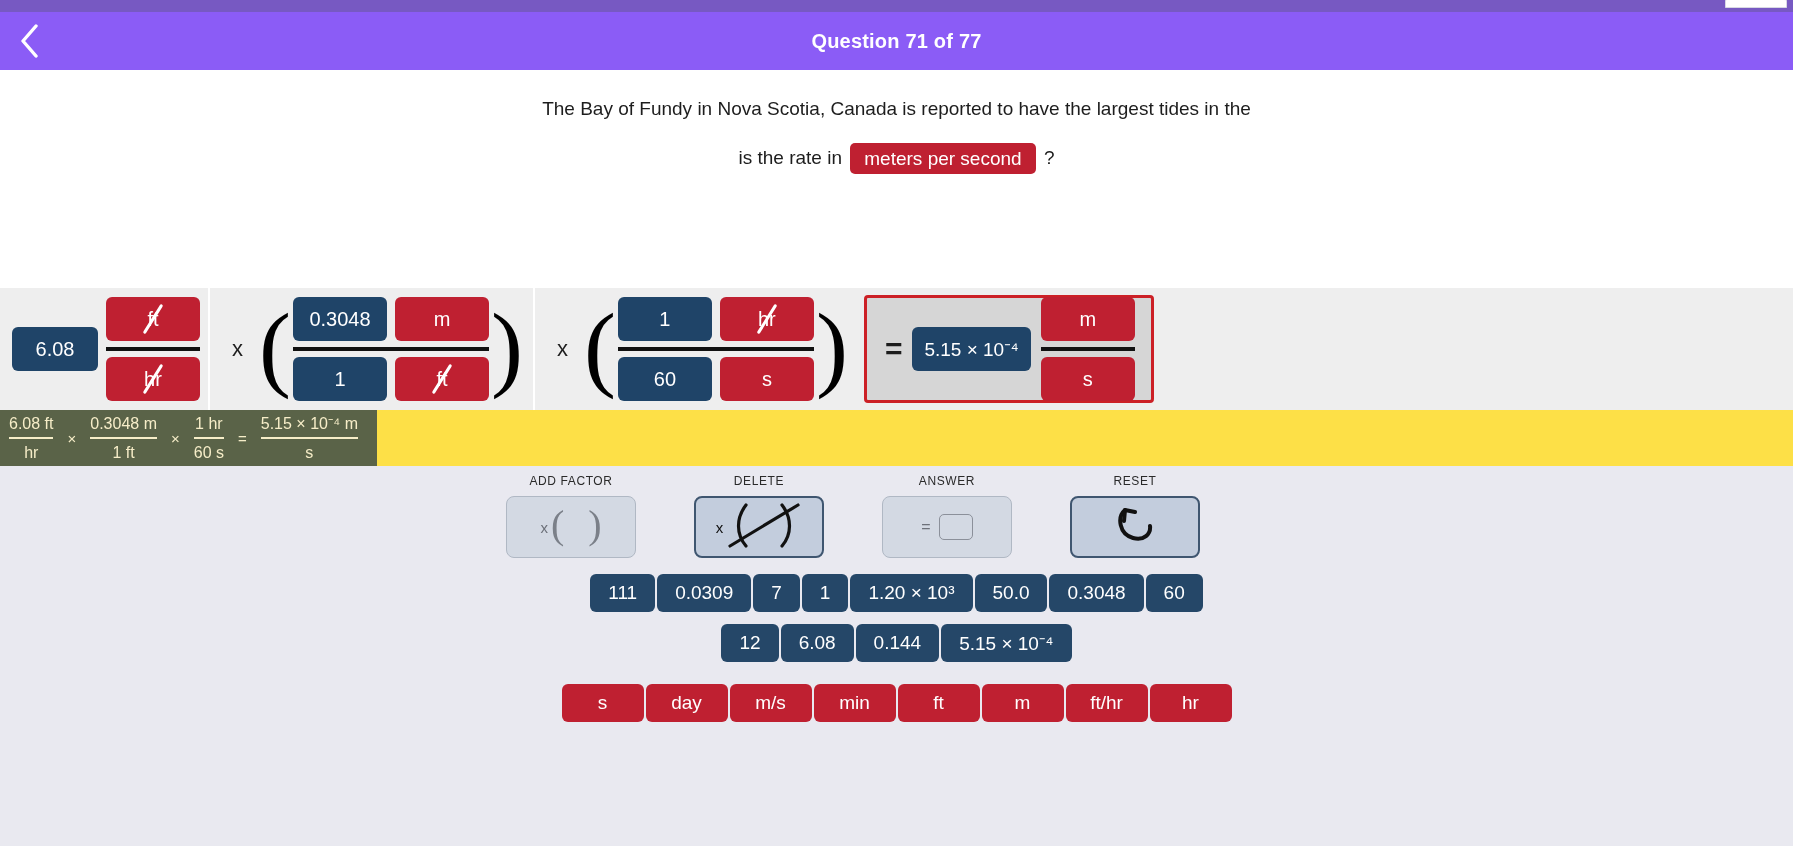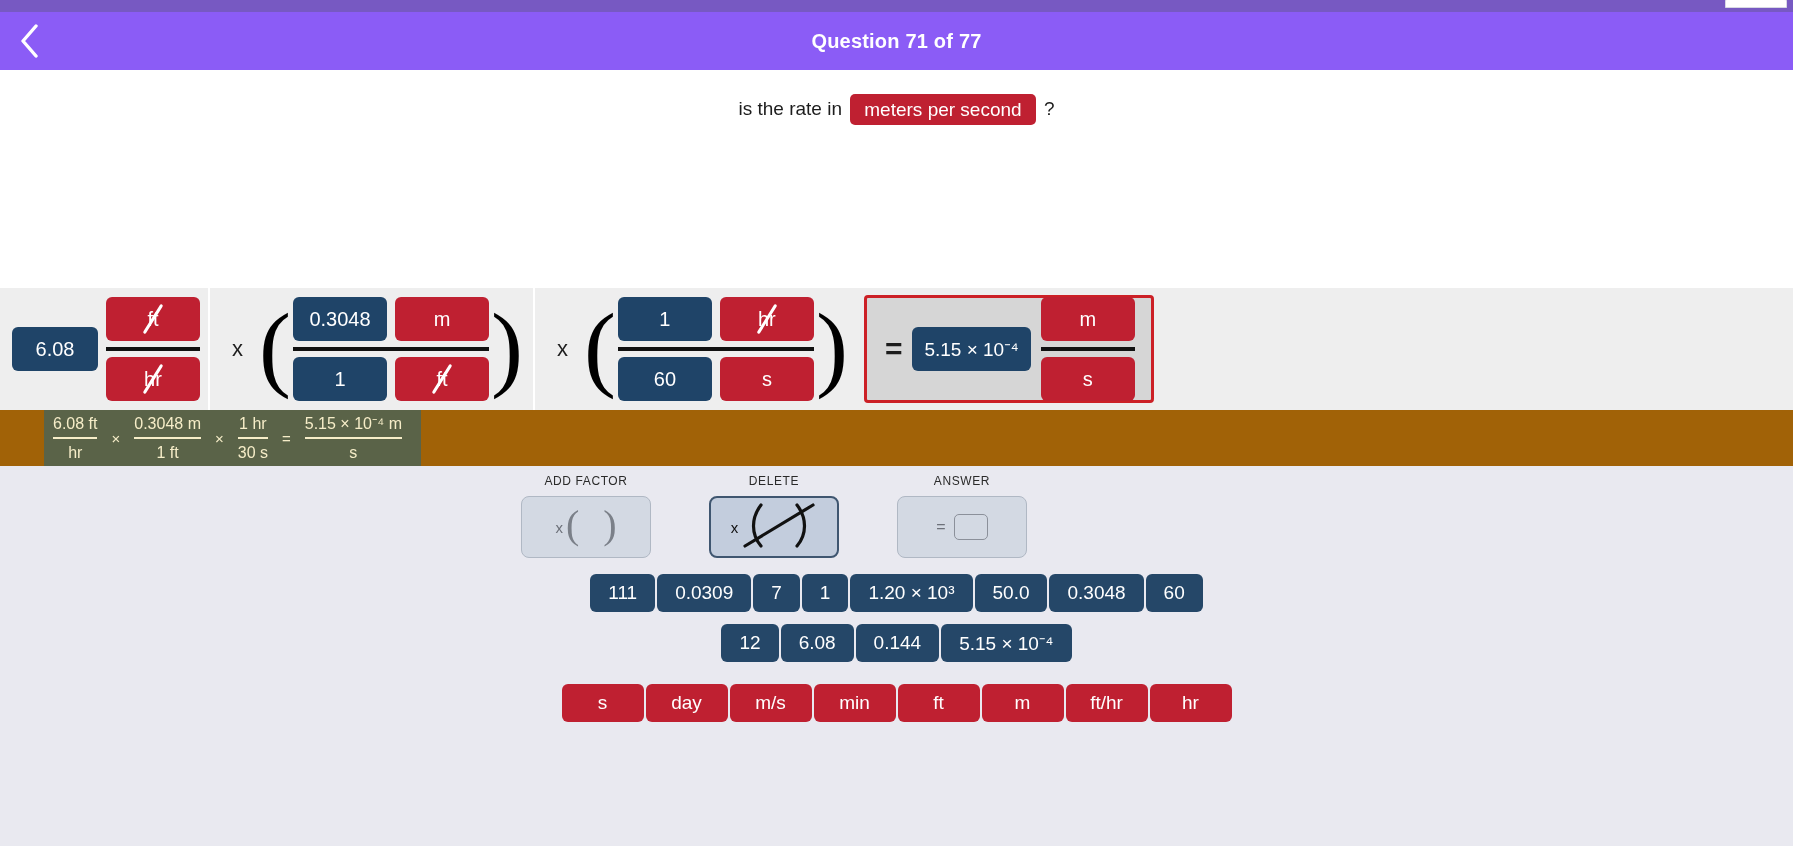--- a/index.html
+++ b/index.html
@@ -170,22 +170,21 @@
     width: 34px; height: 3px;
     background: #ffffff;
     transform: translate(-50%, -50%) rotate(-58deg);
     border-radius: 2px;
   }
 
   
   .summary-bar {
     position: absolute; left: 0; top: 410px;
     width: 1793px; height: 68px;
-    background: #a16207;
-    padding-left: 44px;
+    background: #fde047;
   }
   .summary-inner {
     height: 56px;
     background: #5a6348;
     display: inline-flex;
     align-items: center;
     padding: 0 10px 0 0;
     color: #f6edc8;
     font-size: 16px;
   }
@@ -201,21 +200,21 @@
   }
   .sop { padding: 0 5px; font-size: 15px; }
 
   
   .toolbar {
     position: absolute; left: 0; top: 466px;
     width: 1793px; height: 380px;
     background: #e9e9f0;
   }
   .tools {
-    position: absolute; left: 489px; top: 8px;
+    position: absolute; left: 474px; top: 8px;
     display: flex; gap: 58px; padding-left: 32px;
   }
   .tool { display: flex; flex-direction: column; align-items: center; }
   .tool-label {
     font-size: 12px; color: #2a2a2a;
     letter-spacing: .6px;
     margin-bottom: 8px;
   }
   .tool-btn {
     width: 130px; height: 62px;
@@ -280,20 +279,21 @@
     <span>
       <svg width="22" height="34" viewBox="0 0 22 34" aria-hidden="true">
         <path d="M18 2 L5 17 L18 32" fill="none" stroke="#ffffff" stroke-width="3.4" stroke-linecap="round" stroke-linejoin="round"></path>
       </svg>
     </span>
   </div>
   <div class="header-title">Question 71 of 77</div>
 </div>
 
 <div class="prompt">
+  <span class="pline">The Bay of Fundy in Nova Scotia, Canada is reported to have the largest tides in the</span>
   <span class="pline">
     <span>is the rate in</span>
     <span class="chip unit">meters per second</span>
     <span>?</span>
   </span>
 </div>
 
 <div class="work">
 
   <div class="work-group">
@@ -374,21 +374,21 @@
     <span class="sop">×</span>
     <div class="sfrac">
       <span>0.3048 m</span>
       <span class="sbar"></span>
       <span>1 ft</span>
     </div>
     <span class="sop">×</span>
     <div class="sfrac">
       <span>1 hr</span>
       <span class="sbar"></span>
-      <span>30 s</span>
+      <span>60 s</span>
     </div>
     <span class="sop">=</span>
     <div class="sfrac">
       <span>5.15 × 10⁻⁴ m</span>
       <span class="sbar"></span>
       <span>s</span>
     </div>
   </div>
 </div>
 
@@ -421,20 +421,31 @@
     </div>
 
     <div class="tool">
       <div class="tool-label">ANSWER</div>
       <div class="tool-btn">
         <span class="eqsym">=</span>
         <span class="eqbox"></span>
       </div>
     </div>
 
+    <div class="tool">
+      <div class="tool-label">RESET</div>
+      <div class="tool-btn reset">
+        <span>
+          <svg width="44" height="42" viewBox="0 0 44 42" aria-hidden="true">
+            <path d="M12 6 C4 13, 6 30, 20 34 C31 37, 38 30, 37 22" fill="none" stroke="#111" stroke-width="4" stroke-linecap="round"></path>
+            <path d="M12 6 L22 8 M12 6 L11 17" fill="none" stroke="#111" stroke-width="4" stroke-linecap="round"></path>
+          </svg>
+        </span>
+      </div>
+    </div>
 
   </div>
 
   <div class="tile-rows">
     <div class="tile-row">
       <div class="btile num">111</div>
       <div class="btile num">0.0309</div>
       <div class="btile num">7</div>
       <div class="btile num">1</div>
       <div class="btile num">1.20 × 10³</div>

